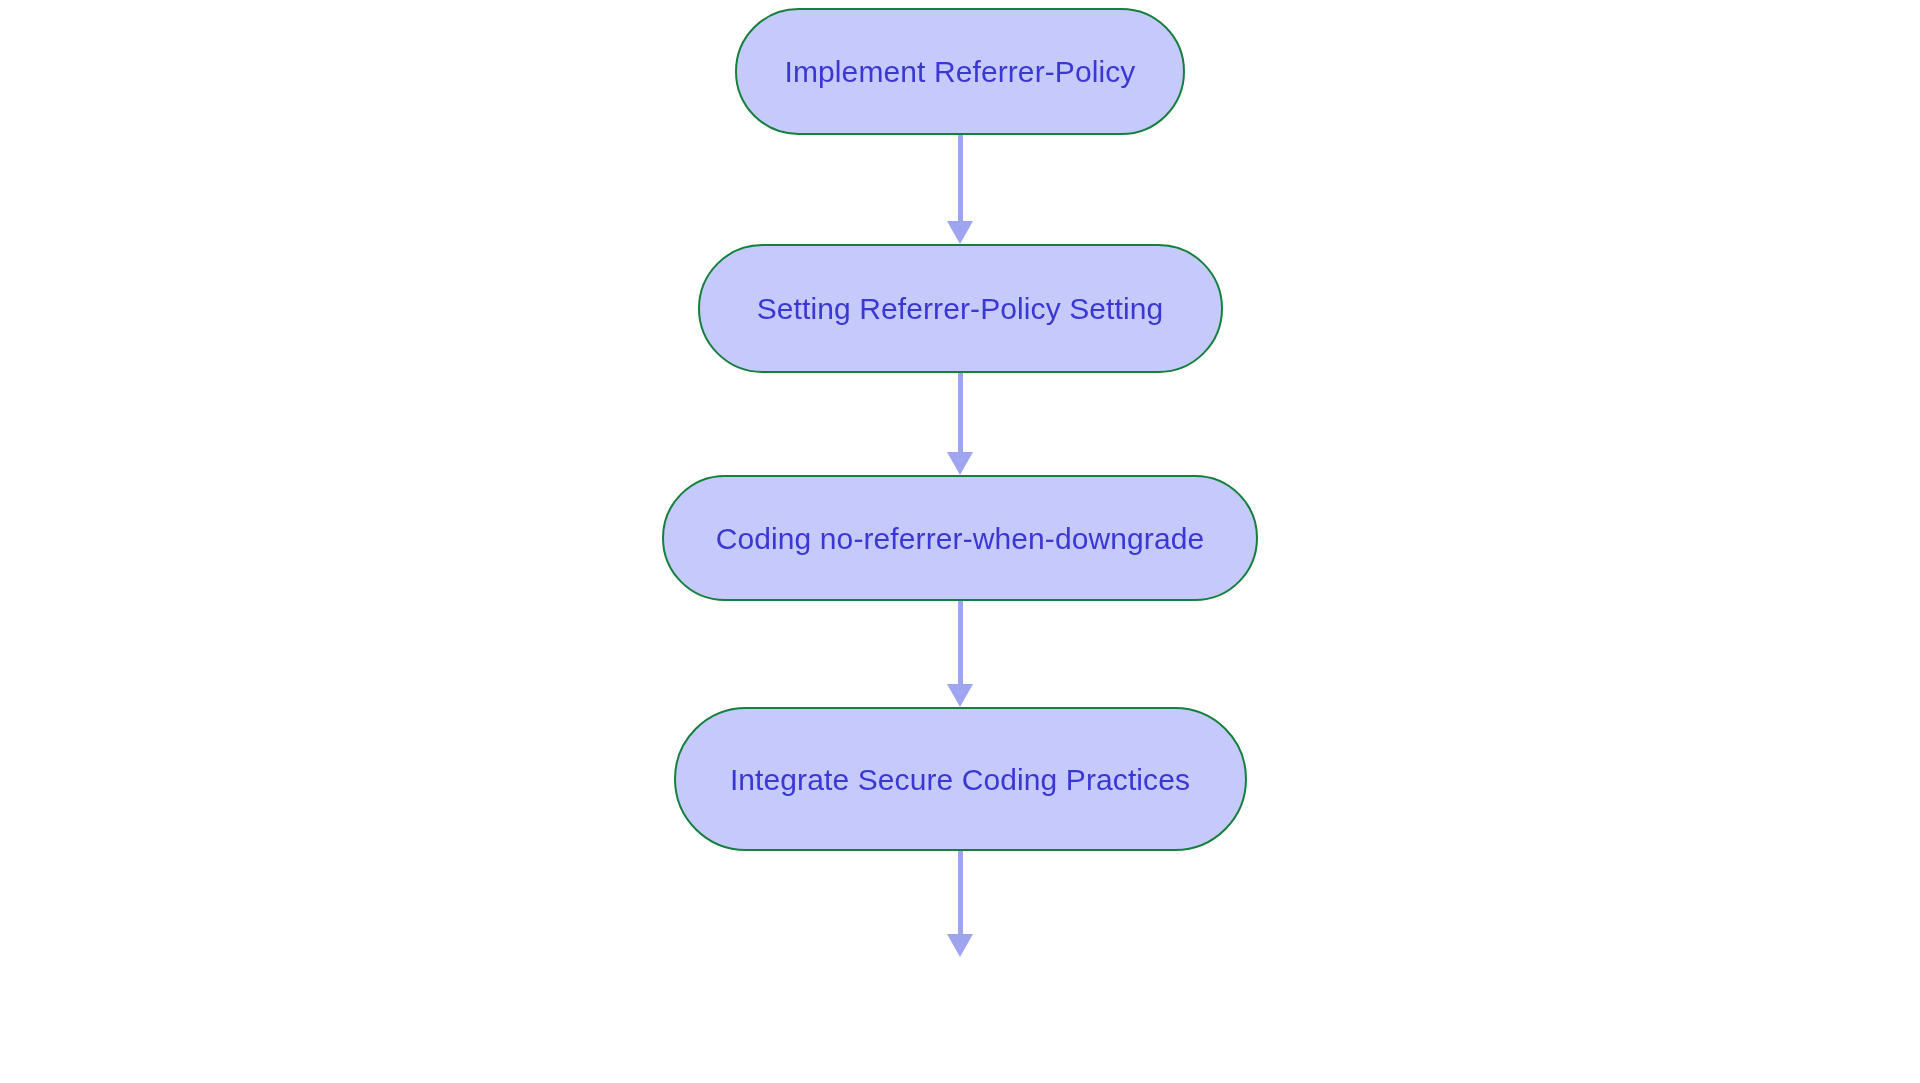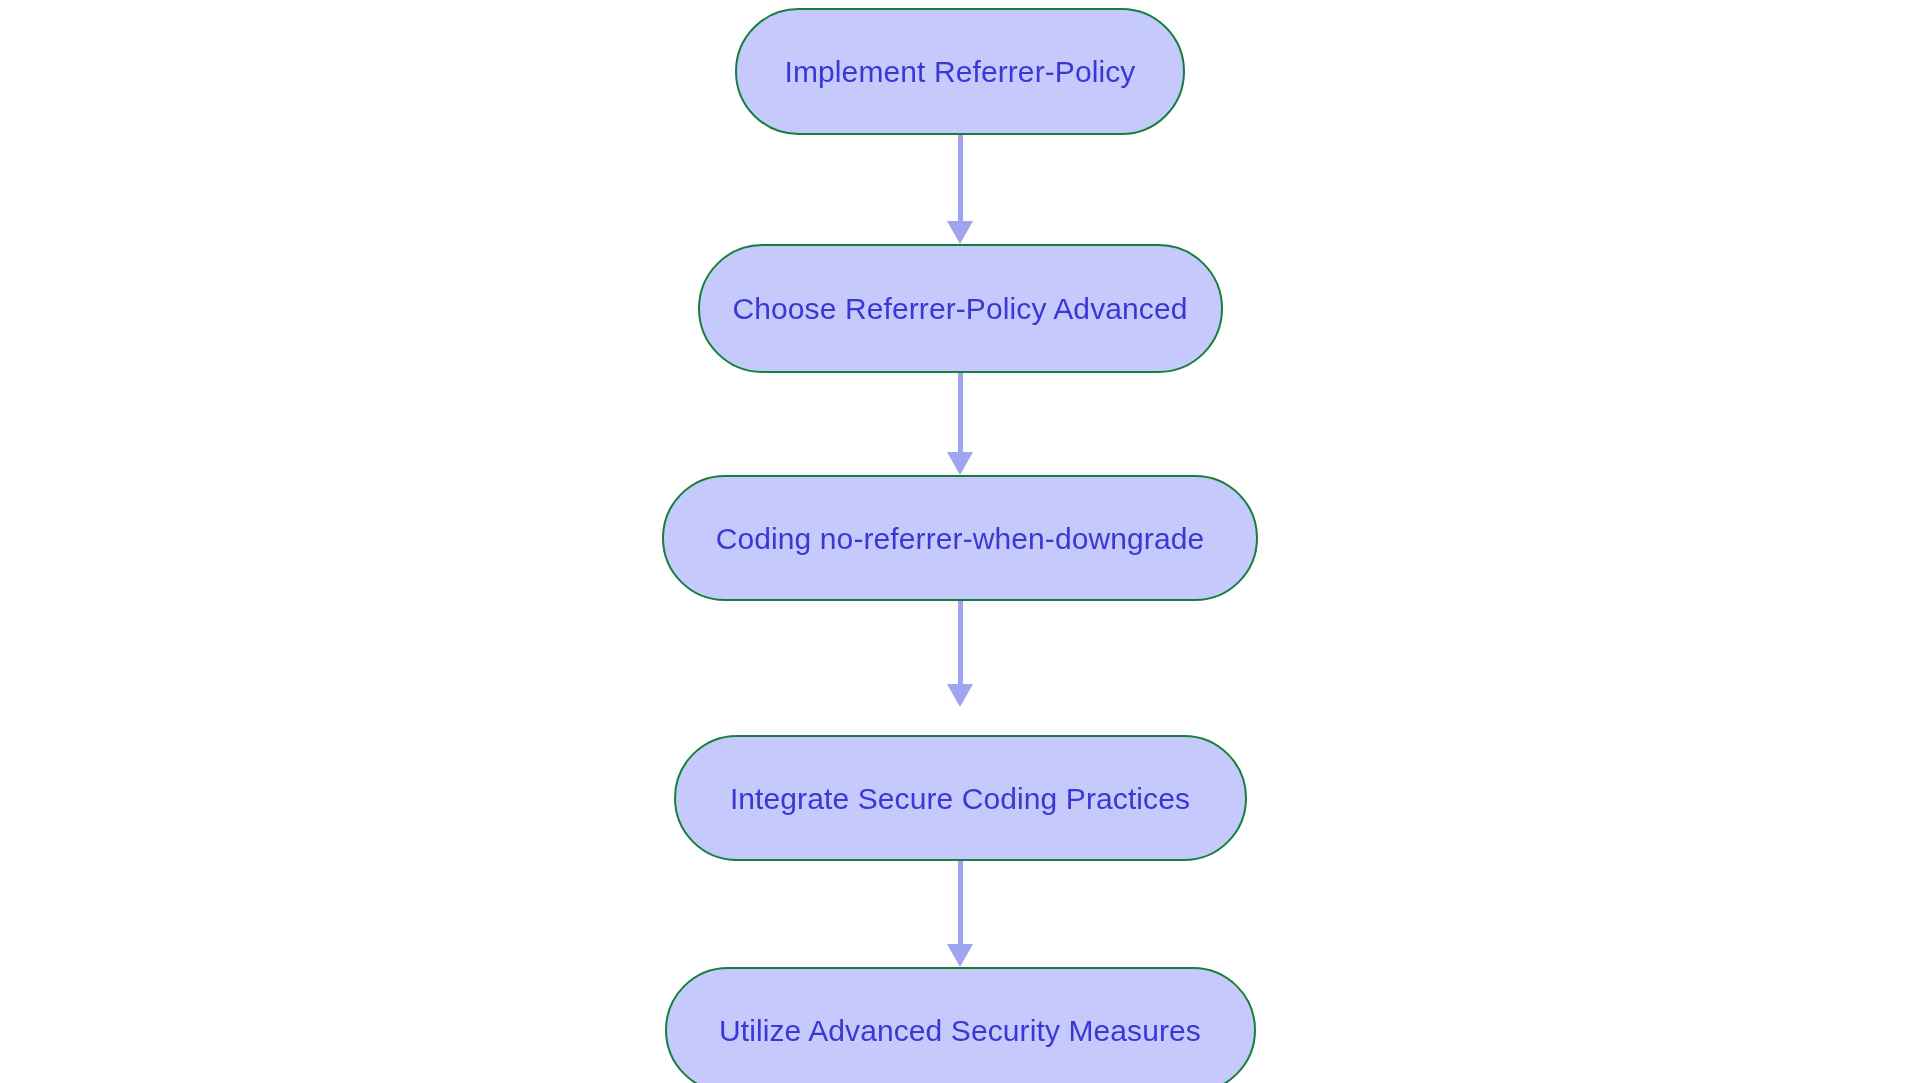--- a/index.html
+++ b/index.html
@@ -54,21 +54,21 @@
     letter-spacing: 0.1px;
     color: #3a37d4;
     line-height: 1.1;
     padding: 0 26px;
   }
 
   
   .node-1 { width: 450px; height: 127px; margin-top: 8px; }
   .node-2 { width: 525px; height: 129px; }
   .node-3 { width: 596px; height: 126px; }
-  .node-4 { width: 573px; height: 126px; margin-top: 28px; }
+  .node-4 { width: 573px; height: 144px; }
   .node-5 { width: 591px; height: 126px; }
 
   
   .connector {
     position: relative;
     width: 26px;
     flex: 0 0 auto;
     display: flex;
     flex-direction: column;
     align-items: center;
@@ -103,21 +103,21 @@
     <div class="node node-1">
       <span class="node-label">Implement Referrer-Policy</span>
     </div>
 
     <div class="connector connector-1">
       <div class="connector-line"></div>
       <div class="connector-head"></div>
     </div>
 
     <div class="node node-2">
-      <span class="node-label">Choose Referrer-Policy Advanced</span>
+      <span class="node-label">Setting Referrer-Policy Setting</span>
     </div>
 
     <div class="connector connector-2">
       <div class="connector-line"></div>
       <div class="connector-head"></div>
     </div>
 
     <div class="node node-3">
       <span class="node-label">Coding no-referrer-when-downgrade</span>
     </div>
@@ -129,18 +129,15 @@
 
     <div class="node node-4">
       <span class="node-label">Integrate Secure Coding Practices</span>
     </div>
 
     <div class="connector connector-4">
       <div class="connector-line"></div>
       <div class="connector-head"></div>
     </div>
 
-    <div class="node node-5">
-      <span class="node-label">Utilize Advanced Security Measures</span>
-    </div>
 
   </div>
 </div>
 
 </body></html>

